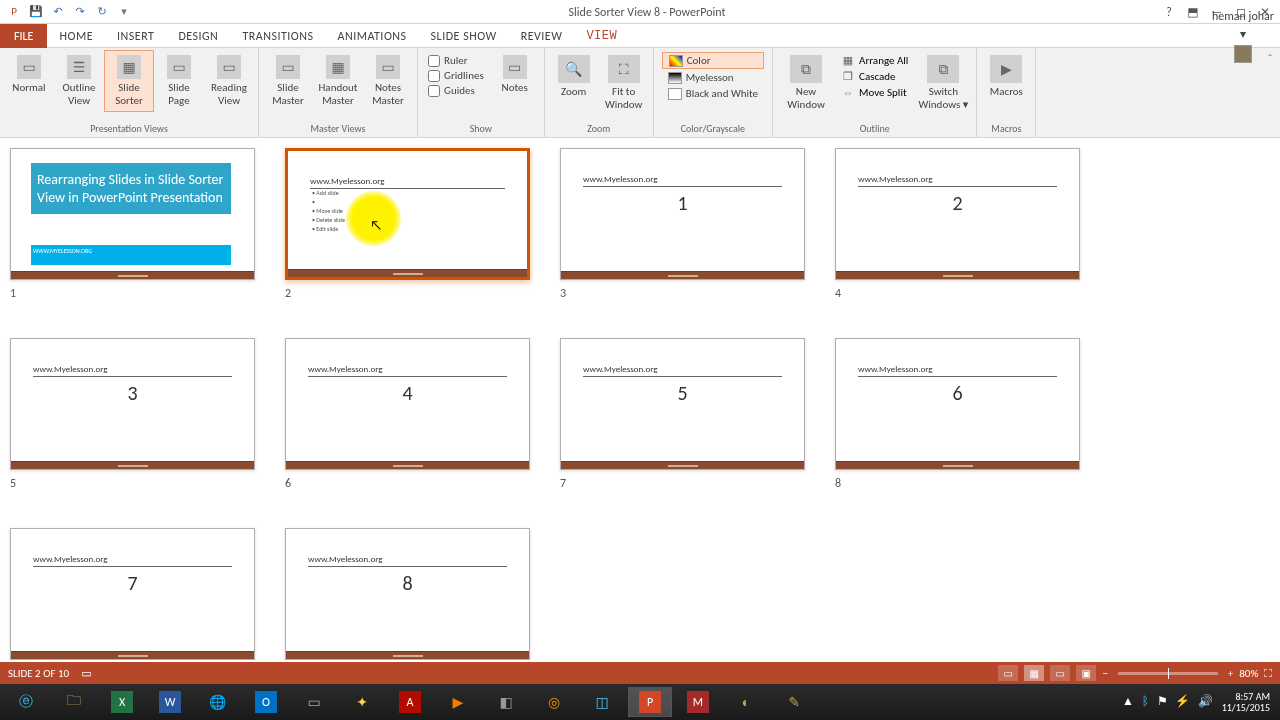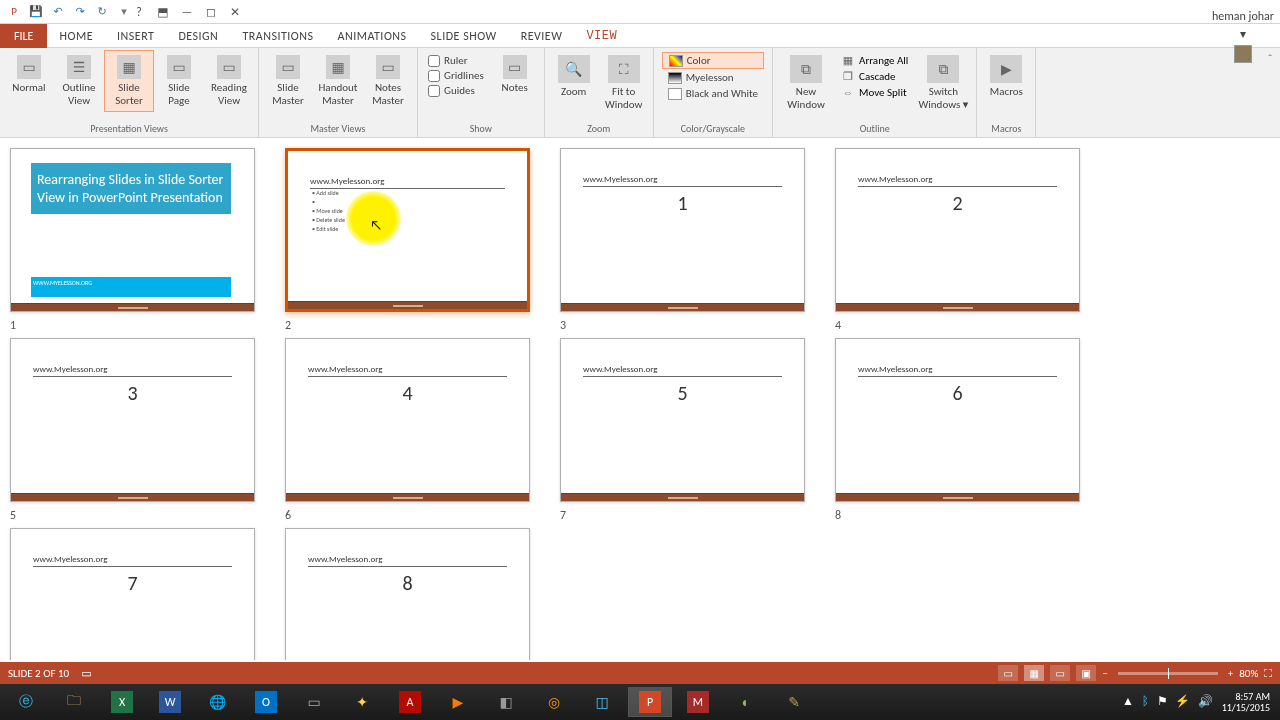--- a/index.html
+++ b/index.html
@@ -36,21 +36,21 @@
 .color-list div.sel{background:#fde1d3;border:1px solid #f0a070;}
 .sw{width:14px;height:12px;border:1px solid #999;}
 .win-list{display:flex;flex-direction:column;gap:0;font-size:11px;padding:2px 4px;}
 .win-list div{display:flex;align-items:center;gap:4px;padding:1px 2px;}
 .win-list .ico-s{width:14px;height:14px;display:inline-flex;align-items:center;justify-content:center;color:#666;}
 .collapse-ribbon{margin-left:auto;width:20px;color:#777;display:flex;align-items:flex-start;justify-content:center;font-size:12px;padding-top:4px;}
 
 .sorter { position: absolute; top: 138px; left: 0; right: 0; bottom: 60px; background: #fff; overflow: hidden; padding: 10px 8px;}
 .grid { display: grid; grid-template-columns: repeat(4, 260px); grid-auto-rows: 190px; gap: 0 15px; }
 .slide-wrap { display: flex; flex-direction: column; }
-.thumb { width: 245px; height: 164px; background: #fff; border: 1px solid #b0b0b0; box-shadow: 0 1px 3px rgba(0,0,0,0.15); position: relative; overflow: hidden; margin-left: 2px;}
+.thumb { width: 245px; height: 132px; background: #fff; border: 1px solid #b0b0b0; box-shadow: 0 1px 3px rgba(0,0,0,0.15); position: relative; overflow: hidden; margin-left: 2px;}
 .thumb.selected { border: 3px solid #d35400; box-shadow: 0 2px 6px rgba(211,84,0,0.4); }
 .slide-num { font-size: 12px; color: #555; margin-top: 6px; margin-left: 2px;}
 .thumb .titleline { position:absolute; top:24px; left:22px; right:22px; font-size: 9px; color: #333; border-bottom: 1px solid #666; padding-bottom: 2px;}
 .thumb .bignum { font-size: 20px; color: #333; text-align: center; margin-top: 42px;}
 .thumb .footer-bar { position: absolute; bottom: 0; left: 0; right: 0; height: 8px; background: #8b4b2e; border-top: 1px solid #6d3a24;}
 .thumb .footer-bar::after{content:"";position:absolute;left:50%;top:3px;transform:translateX(-50%);width:30px;height:2px;background:#d0b090;}
 .slide1-title{position:absolute;top:14px;left:20px;width:200px;background:#2fa6c9;color:#fff;font-size:14px;line-height:1.25;padding:8px 6px;font-weight:normal;}
 .slide1-sub{position:absolute;bottom:14px;left:20px;width:200px;height:20px;background:#00b0e8;font-size:6px;color:#fff;padding:2px;}
 .bullets{position:absolute;top:38px;left:24px;font-size:6px;color:#555;line-height:1.5;}
 .highlight-circle{position:absolute;width:55px;height:55px;border-radius:50%;background:radial-gradient(circle, #fff200 0%, #fff200 55%, rgba(255,242,0,0) 78%);top:40px;left:58px;}
@@ -75,20 +75,21 @@
 
 <div class="titlebar">
   <div class="qat">
     <span class="icon-sq">P</span>
     <span class="icon-sq" style="color:#3b6ea5">💾</span>
     <span class="icon-sq" style="color:#3b6ea5">↶</span>
     <span class="icon-sq" style="color:#3b6ea5">↷</span>
     <span class="icon-sq" style="color:#3b6ea5">↻</span>
     <span class="icon-sq" style="color:#777">▾</span>
   </div>
+  <div class="title-text">Slide Sorter View 8 - PowerPoint</div>
   <div class="win-controls">
     <span>?</span>
     <span>⬒</span>
     <span>—</span>
     <span>◻</span>
     <span>✕</span>
   </div>
 </div>
 
 <div class="menu-tabs">

